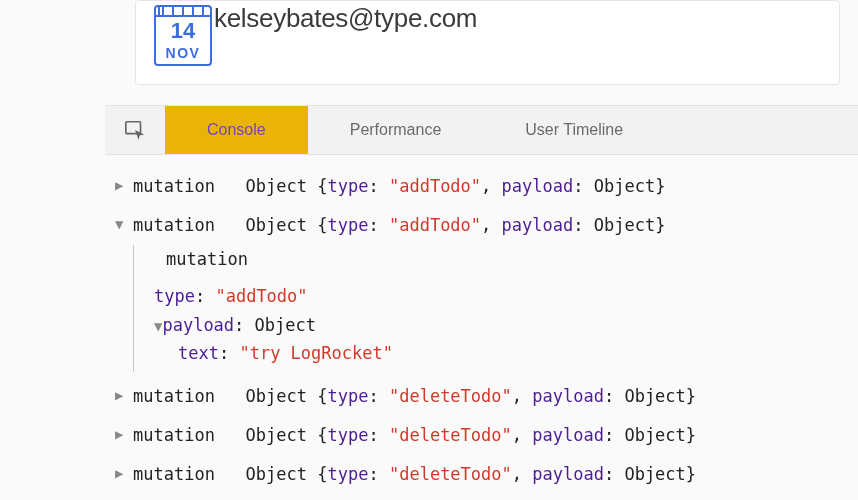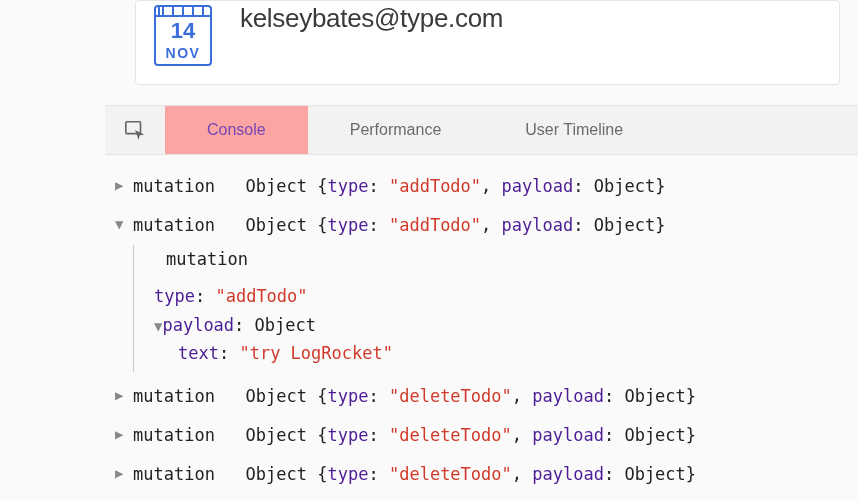--- a/index.html
+++ b/index.html
@@ -15,21 +15,21 @@
       margin-left: 105px;
     }
     .session-card {
       background: #fff;
       border: 1px solid #e5e5e5;
       border-radius: 4px;
       margin: 0 18px 9px 30px;
       padding: 0 18px 18px 18px;
       display: flex;
       align-items: flex-start;
-      gap: 28px;
+      gap: 2px;
     }
     .calendar-badge {
       width: 58px;
       display: flex;
       flex-direction: column;
       align-items: center;
       border: 2px solid #3b6edb;
       border-radius: 4px;
       color: #3b6edb;
       font-weight: 600;
@@ -94,21 +94,21 @@
     }
     .tab {
       padding: 0 42px;
       display: flex;
       align-items: center;
       font-size: 16px;
       color: #6b6b6b;
       cursor: pointer;
     }
     .tab.active {
-      background: #fca5a5;
+      background: #eab308;
       color: #7346b3;
       font-weight: 500;
     }
     .console {
       font-family: ui-monospace, "SF Mono", Menlo, Consolas, monospace;
       font-size: 17px;
       line-height: 1.7;
       padding: 12px 0 0 10px;
       color: #222;
     }

